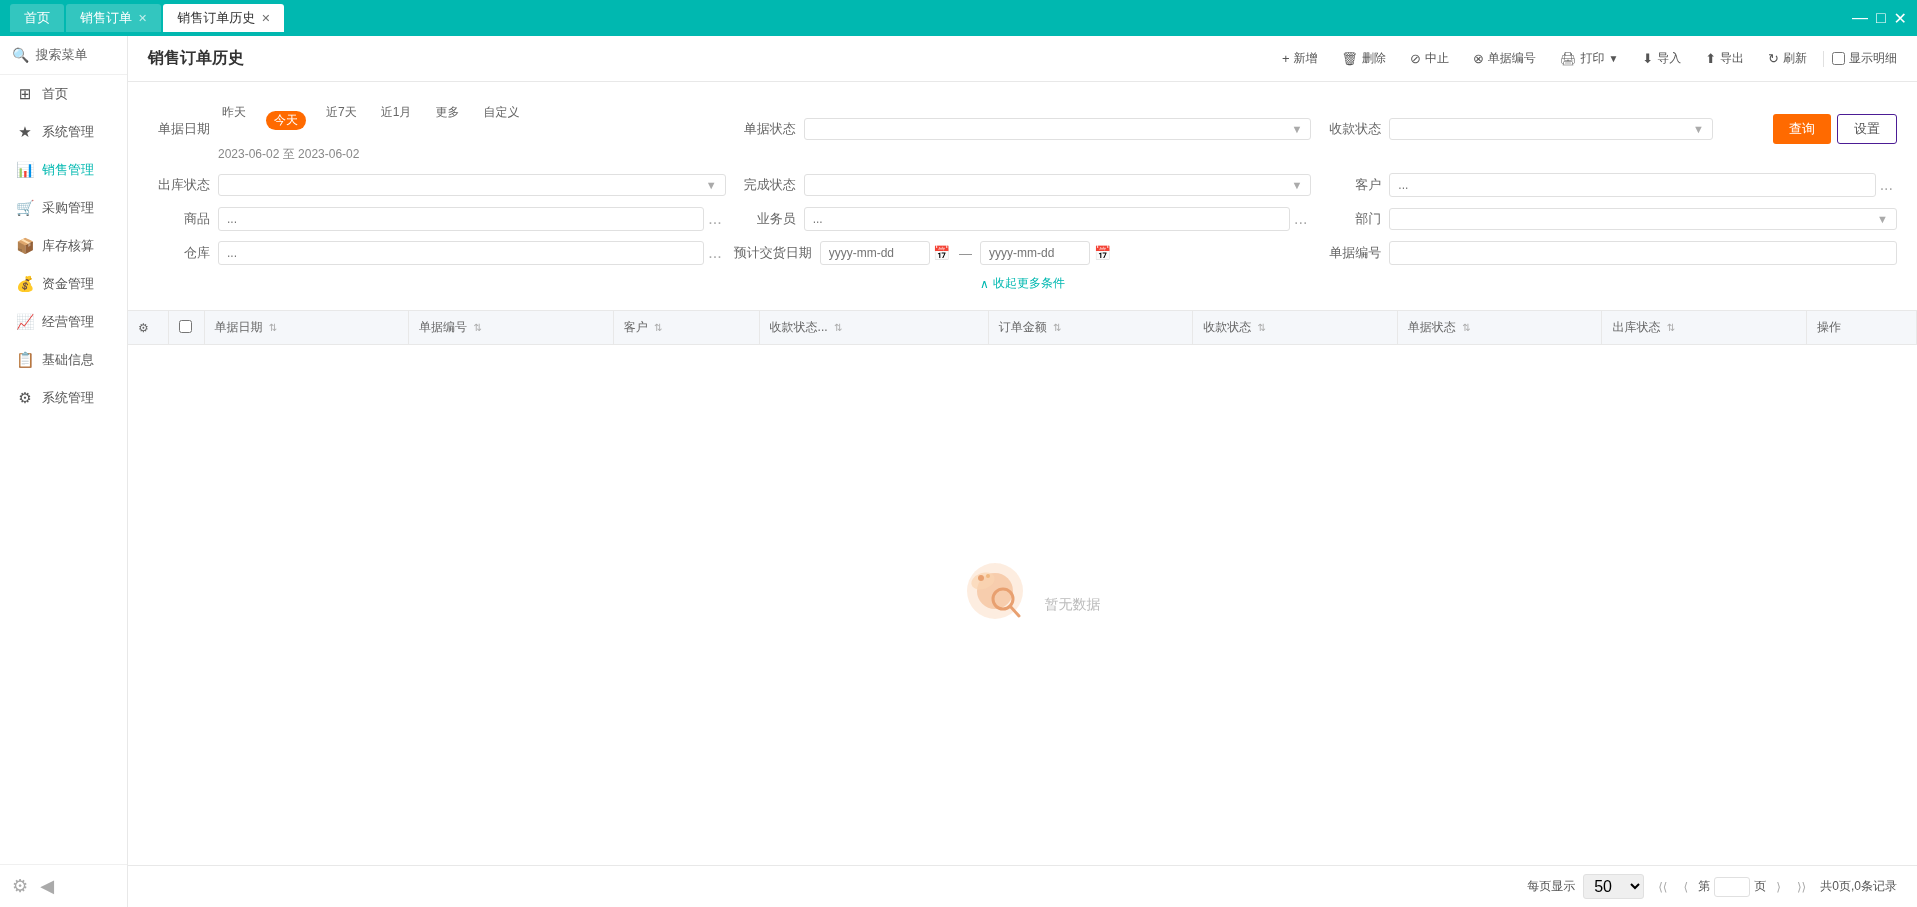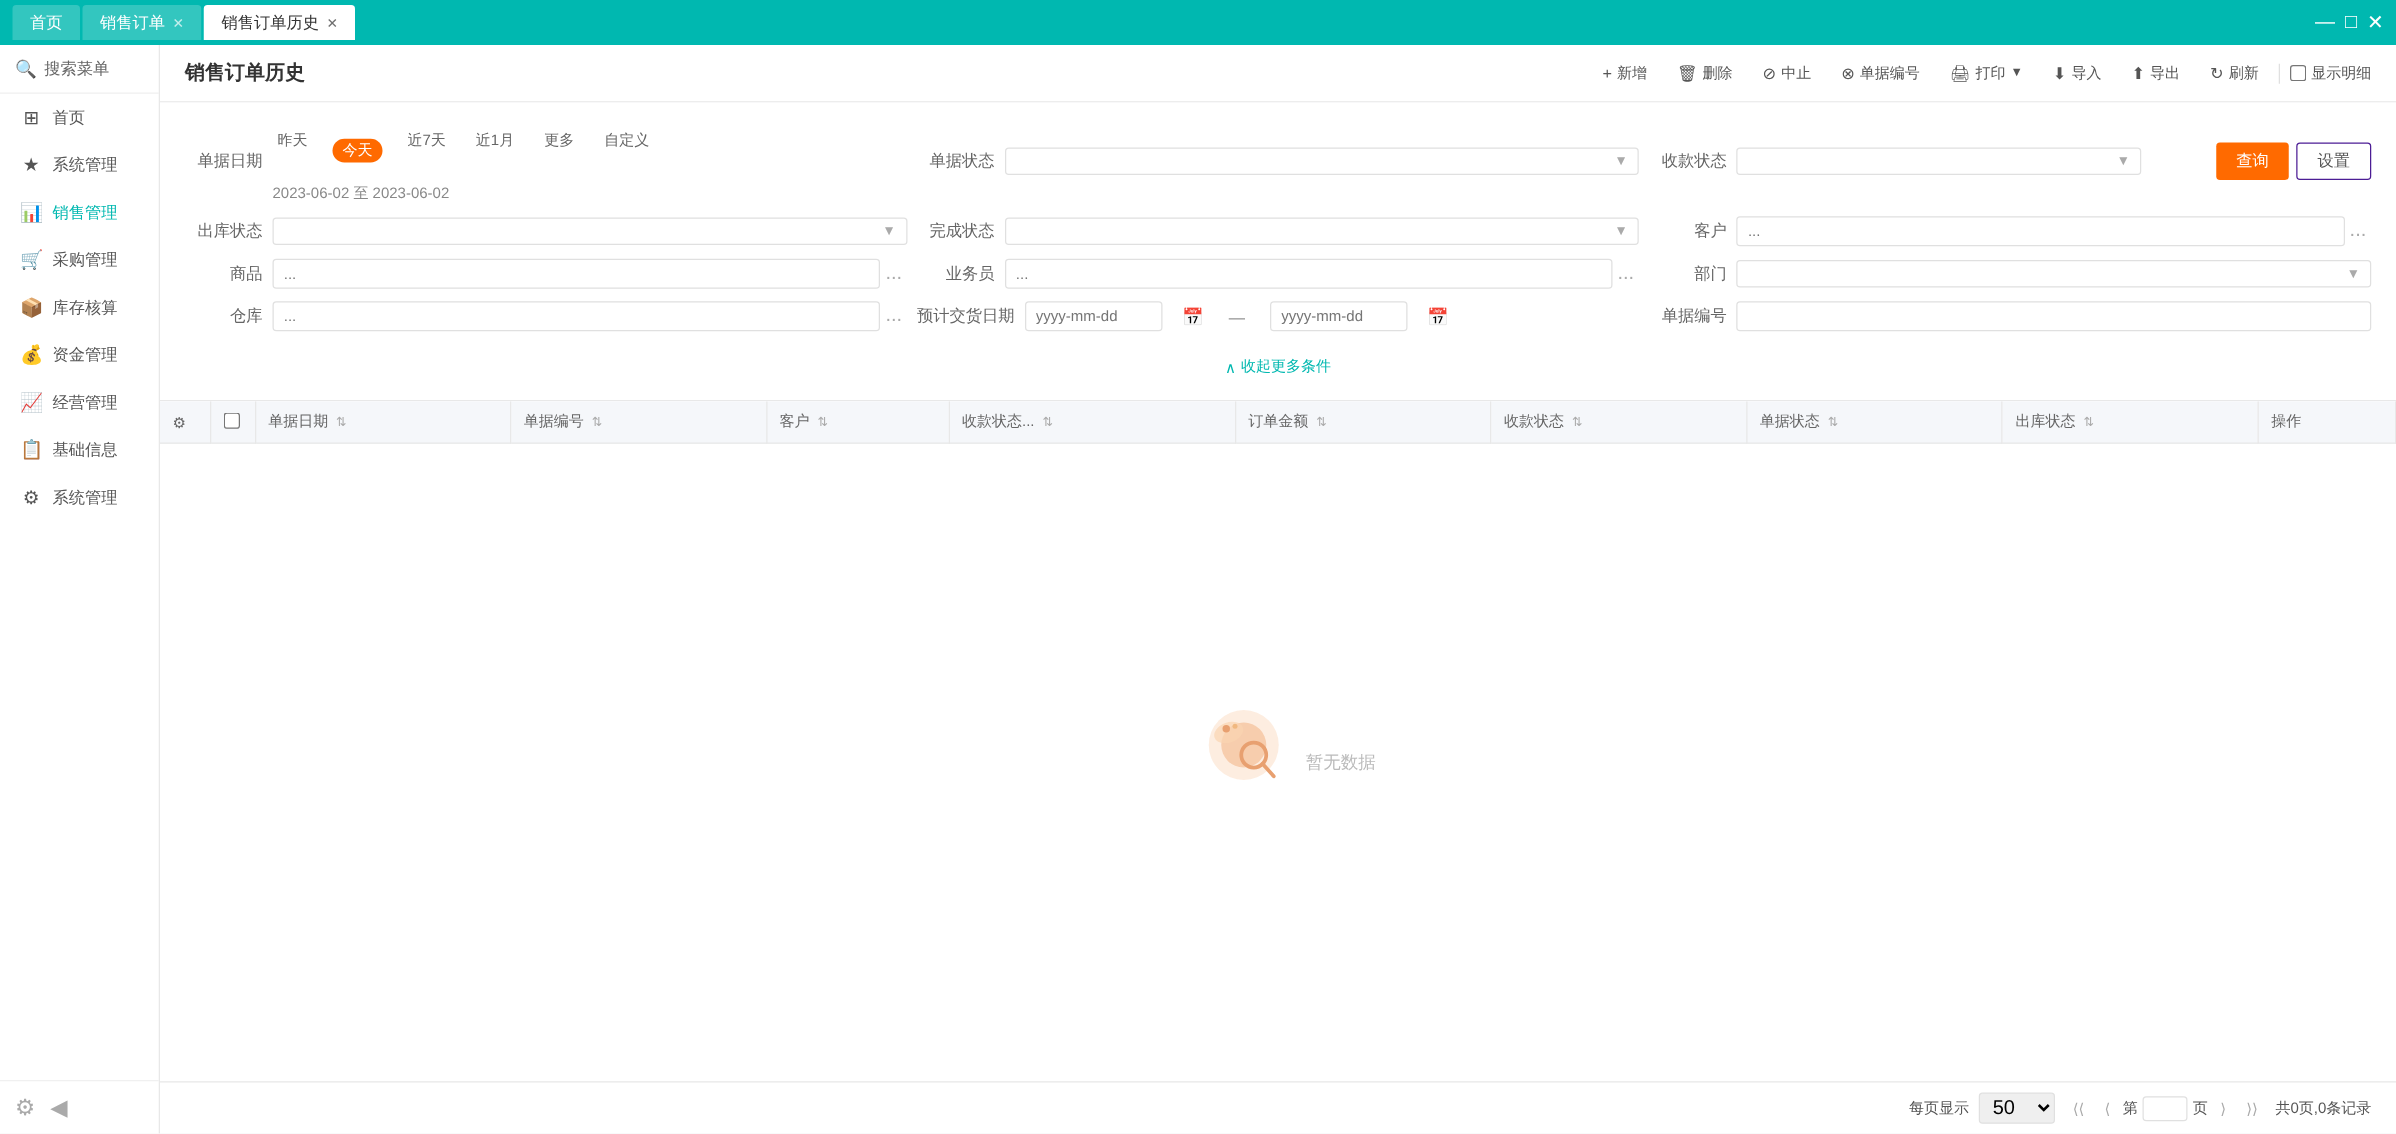--- a/index.html
+++ b/index.html
@@ -286,31 +286,31 @@
           <span class="filter-label-w">部门</span>
           <div class="filter-val">
             <div class="filter-select filter-select-full">
               <span></span>
               <span style="color:#aaa;font-size:11px;">▼</span>
             </div>
           </div>
         </div>
       </div>
 
-      <div style="display:grid; grid-template-columns:1fr 1fr 1fr; gap:8px; margin-bottom:14px;">
+      <div style="display:grid; grid-template-columns:1fr 1fr 1fr; gap:8px; margin-bottom:4px;">
         <div class="filter-col">
           <span class="filter-label-w">仓库</span>
           <div class="filter-val">
             <input class="filter-input" placeholder="..." style="">
             <span class="filter-dots">...</span>
           </div>
         </div>
         <div class="filter-col">
           <span class="filter-label-w">预计交货日期</span>
-          <div class="filter-val" style="gap:16px;">
+          <div class="filter-val" style="gap:4px;">
             <input class="date-input" placeholder="yyyy-mm-dd" style="">
             <span class="cal-icon">📅</span>
             <span class="date-sep">—</span>
             <input class="date-input" placeholder="yyyy-mm-dd" style="">
             <span class="cal-icon">📅</span>
           </div>
         </div>
         <div class="filter-col">
           <span class="filter-label-w">单据编号</span>
           <div class="filter-val">

